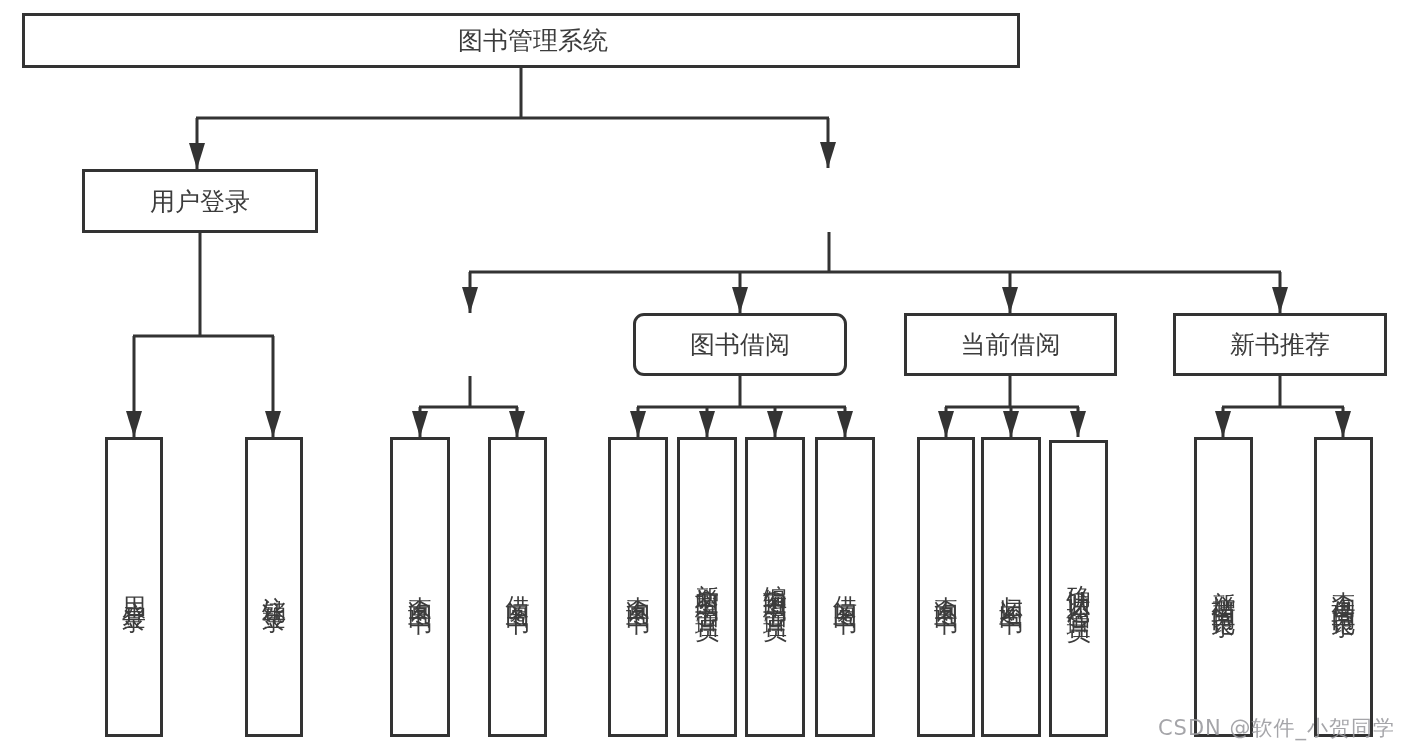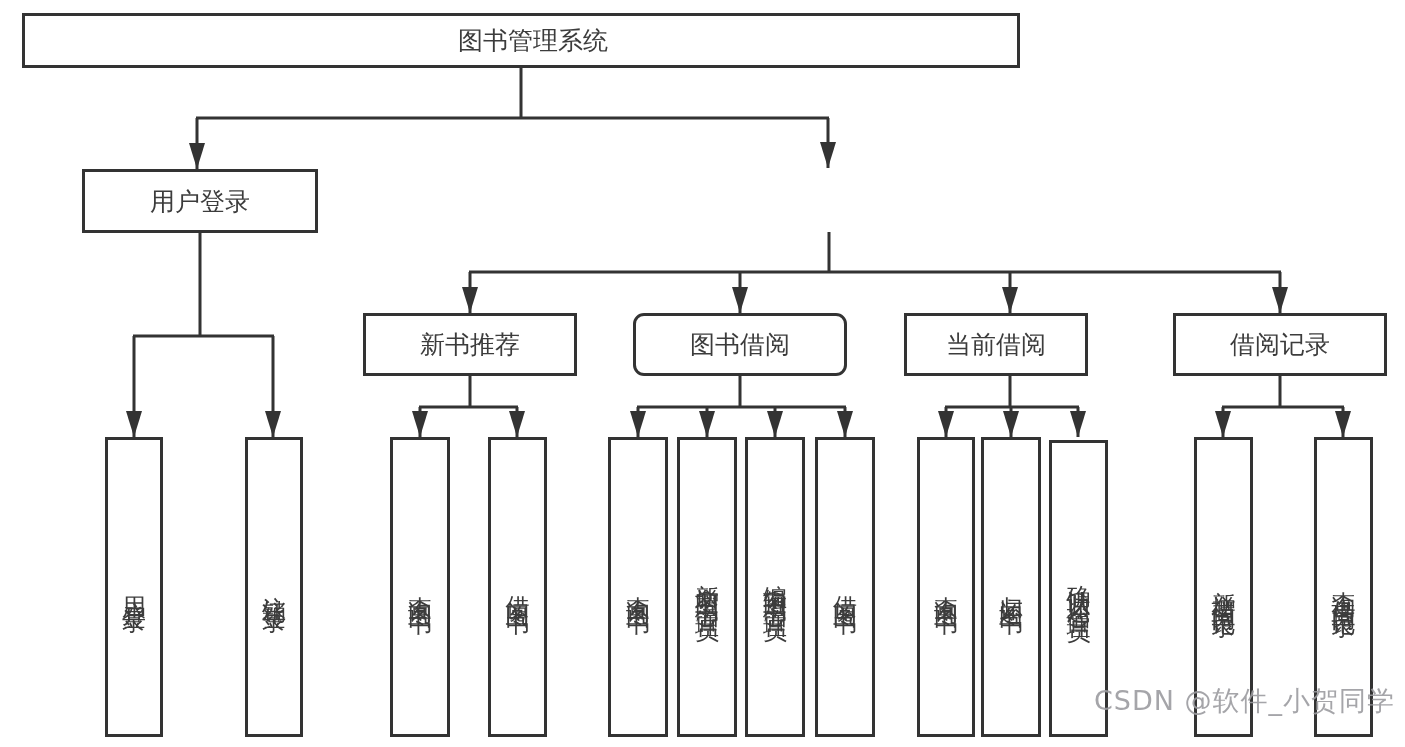--- a/index.html
+++ b/index.html
@@ -26,22 +26,22 @@
   }
   .node-v{
     writing-mode:vertical-rl;
     text-orientation:mixed;
     letter-spacing:5px;
     font-size:24px;
   }
   .watermark{
     position:absolute;
     right:10px;
-    top:683px;
-    font-size:27px;
+    top:714px;
+    font-size:21px;
     color:rgba(155,155,160,0.9);
     letter-spacing:1px;
     white-space:nowrap;
   }
 </style>
 </head>
 <body>
 
 <div id="stage">
 
@@ -99,24 +99,23 @@
       <polygon points="1070,411 1086,411 1078,437"></polygon>
       <polygon points="1215,411 1231,411 1223,437"></polygon>
       <polygon points="1335,411 1351,411 1343,437"></polygon>
     </g>
   </svg>
 
   <div class="node" style="left:22px;top:13px;width:998px;height:55px;padding-left:24px;">图书管理系统</div>
 
   <div class="node" style="left:82px;top:169px;width:236px;height:64px;">用户登录</div>
 
-  <div class="node" style="left:363px;top:313px;width:214px;height:63px;">新书推荐</div>
   <div class="node" style="left:633px;top:313px;width:214px;height:63px;border-radius:11px;">图书借阅</div>
-  <div class="node" style="left:904px;top:313px;width:184px;height:63px;">当前借阅</div>
-  <div class="node" style="left:1173px;top:313px;width:214px;height:63px;">借阅记录</div>
+  <div class="node" style="left:904px;top:313px;width:213px;height:63px;">当前借阅</div>
+  <div class="node" style="left:1173px;top:313px;width:214px;height:63px;">新书推荐</div>
 
   <div class="node node-v" style="left:105px;top:437px;width:58px;height:300px;">用户登录</div>
   <div class="node node-v" style="left:245px;top:437px;width:58px;height:300px;">注销登录</div>
 
   <div class="node node-v" style="left:390px;top:437px;width:60px;height:300px;">查询图书</div>
   <div class="node node-v" style="left:488px;top:437px;width:59px;height:300px;">借阅图书</div>
 
   <div class="node node-v" style="left:608px;top:437px;width:60px;height:300px;">查询图书</div>
   <div class="node node-v" style="left:677px;top:437px;width:60px;height:300px;">新增图书（管理员）</div>
   <div class="node node-v" style="left:745px;top:437px;width:60px;height:300px;">编辑图书（管理员）</div>

